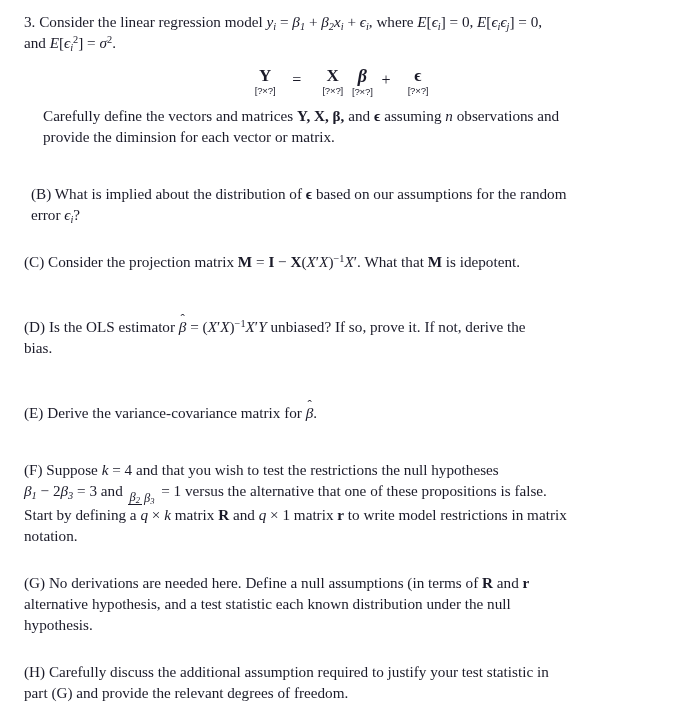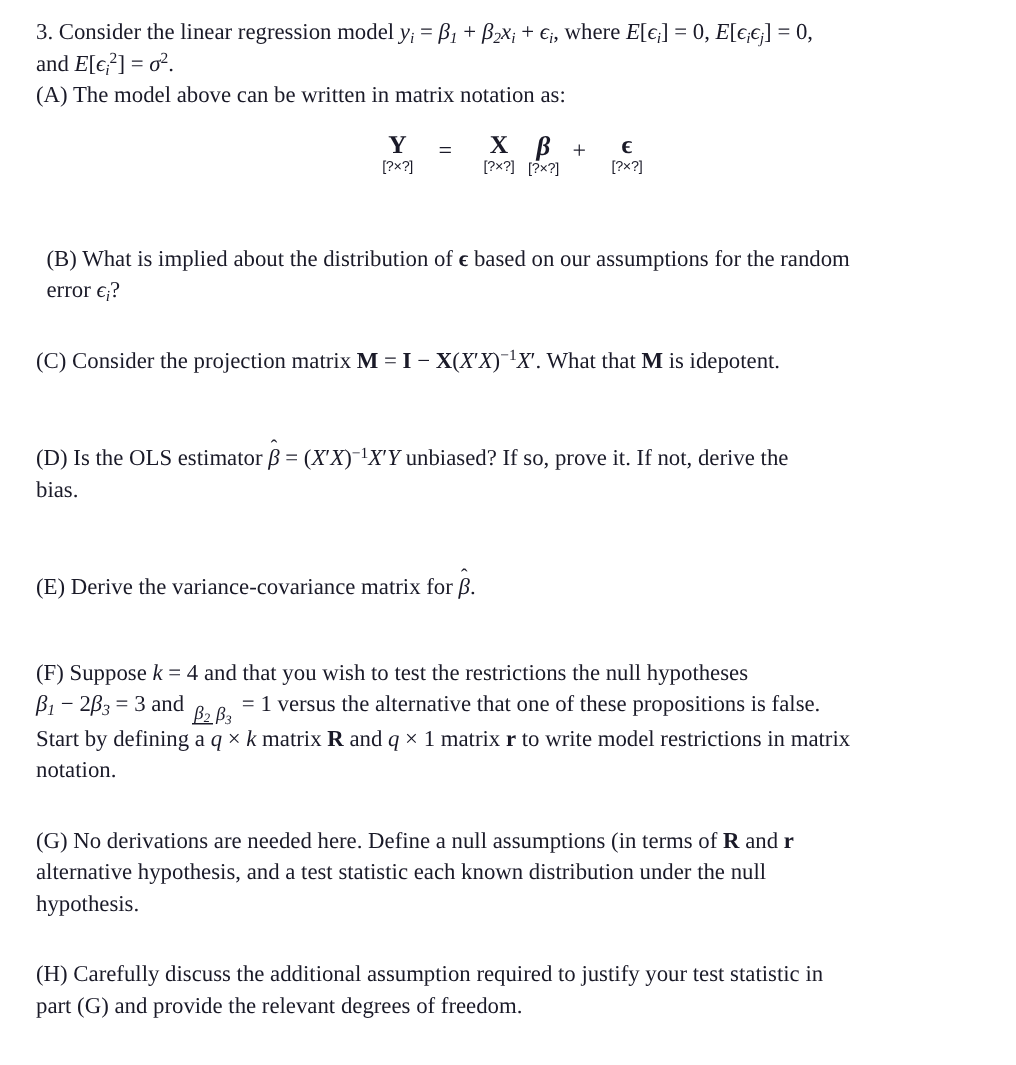--- a/index.html
+++ b/index.html
@@ -151,24 +151,20 @@
       <span class="math"><span>E</span><span class="mathup">[</span><span>ϵ</span><sub>i</sub><span class="mathup">]</span> <span class="mathup">=</span> <span class="mathup">0</span><span class="mathup">,</span></span>
       <span class="math"><span>E</span><span class="mathup">[</span><span>ϵ</span><sub>i</sub><span>ϵ</span><sub>j</sub><span class="mathup">]</span> <span class="mathup">=</span> <span class="mathup">0</span><span class="mathup">,</span></span>
     </p>
     <p>
       <span>and</span>
       <span class="math"><span>E</span><span class="mathup">[</span><span>ϵ</span><sub>i</sub><sup class="up">2</sup><span class="mathup">]</span> <span class="mathup">=</span> <span>σ</span><sup class="up">2</sup><span class="mathup">.</span></span>
     </p>
   </div>
 
   <div class="block">
-    <p>
-      <span>(A)</span>
-      <span>The model above can be written in matrix notation as:</span>
-    </p>
 
     <div class="display-eq">
       <div class="eq-row">
         <span class="eq-term">
           <span class="eq-sym bm">Y</span>
           <span class="eq-dim">[?×?]</span>
         </span>
         <span class="gap-md"></span>
         <span class="eq-op">=</span>
         <span class="gap-lg"></span>
@@ -184,20 +180,32 @@
         <span class="gap-sm"></span>
         <span class="eq-op">+</span>
         <span class="gap-md"></span>
         <span class="eq-term">
           <span class="eq-sym bm">ϵ</span>
           <span class="eq-dim">[?×?]</span>
         </span>
       </div>
     </div>
 
+    <div class="indent-para">
+      <p>
+        <span>Carefully define the vectors and matrices</span>
+        <span class="bm">Y, X, β,</span>
+        <span>and</span>
+        <span class="bm">ϵ</span>
+        <span>assuming</span>
+        <span class="math">n</span>
+        <span>observations and</span>
+      </p>
+      <p>provide the diminsion for each vector or matrix.</p>
+    </div>
   </div>
 
   <div class="spacer-lg"></div>
 
   <div class="block indent-para">
     <p>
       <span>(B)</span>
       <span>What is implied about the distribution of</span>
       <span class="bm">ϵ</span>
       <span>based on our assumptions for the random</span>

